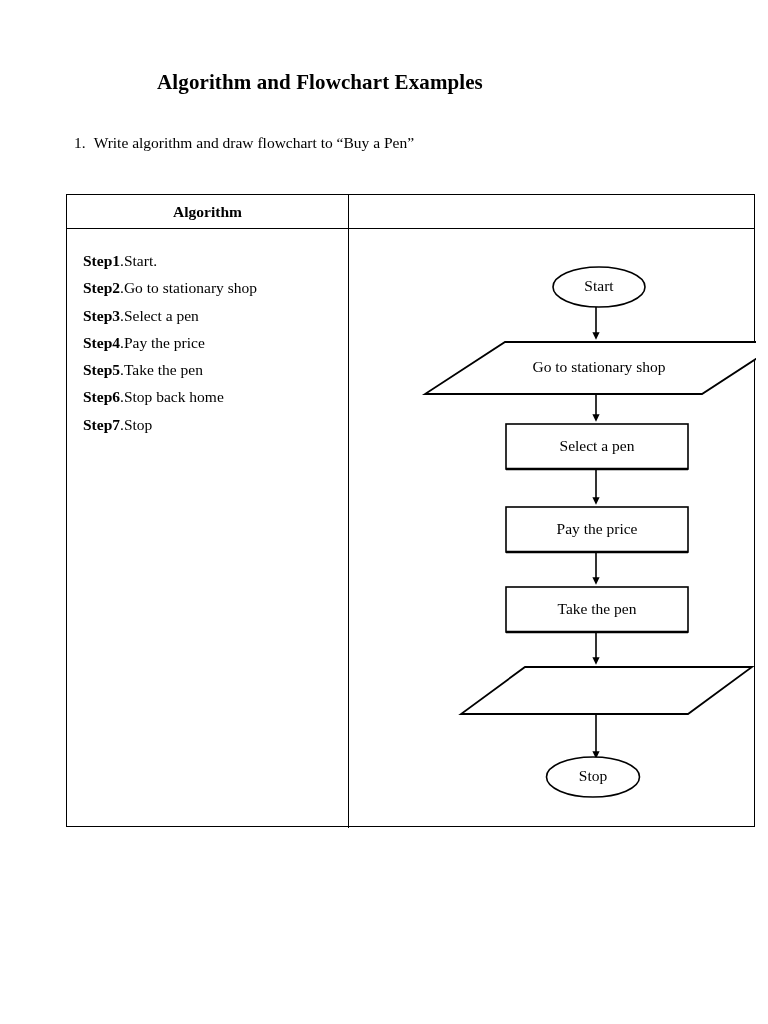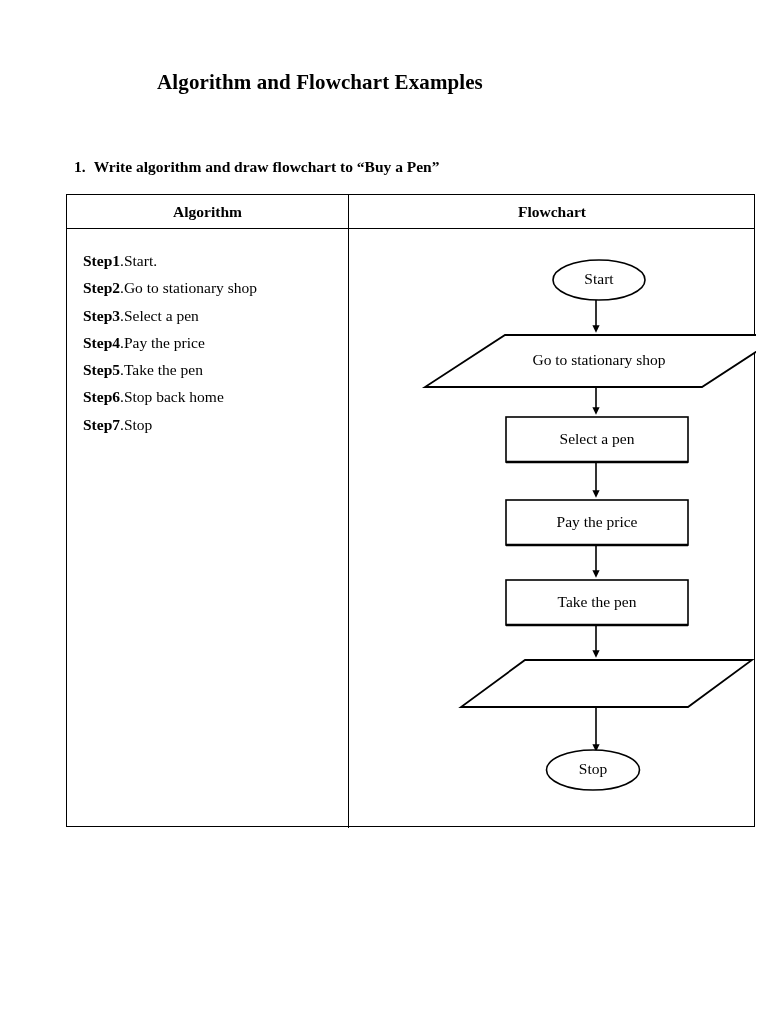--- a/index.html
+++ b/index.html
@@ -25,23 +25,22 @@
     text-align: center;
     font-size: 21px;
     font-weight: bold;
     letter-spacing: 0.1px;
   }
   .question-line {
     position: absolute;
     left: 74px;
     top: 134px;
     font-size: 15.5px;
-    font-weight: bold;
+    font-weight: normal;
     white-space: nowrap;
-    margin-top: 24px;
   }
   .q-num {
     display: inline-block;
     margin-right: 8px;
   }
 
   
   .table {
     position: absolute;
     left: 66px;
@@ -98,21 +97,21 @@
     margin-top: 38px;
   }
   .algo-step .txt {
     display: inline-block;
   }
 
   
   .flow {
     position: absolute;
     left: 281px;
-    top: 9px;
+    top: 16px;
     width: 408px;
     height: 633px;
   }
   .flow svg {
     display: block;
   }
   .flow-text {
     position: absolute;
     text-align: center;
     font-size: 15.5px;
@@ -126,21 +125,20 @@
 <div class="doc-title">Algorithm and Flowchart Examples</div>
 
 <div class="question-line">
   <span class="q-num">1.</span><span>Write algorithm and draw flowchart to “Buy a Pen”</span>
 </div>
 
 <div class="table">
 
   <div class="table-header">
     <div class="th th-algorithm">Algorithm</div>
-    <div class="th th-flowchart">Flowchart</div>
   </div>
 
   <div class="col-divider"></div>
 
   <div class="algo-list">
     <div class="algo-step">
       <span class="lbl"><span>Step1</span></span><span>.</span><span class="txt">Start.</span>
     </div>
     <div class="algo-step">
       <span class="lbl"><span>Step2</span></span><span>.</span><span class="txt">Go to stationary shop</span>

